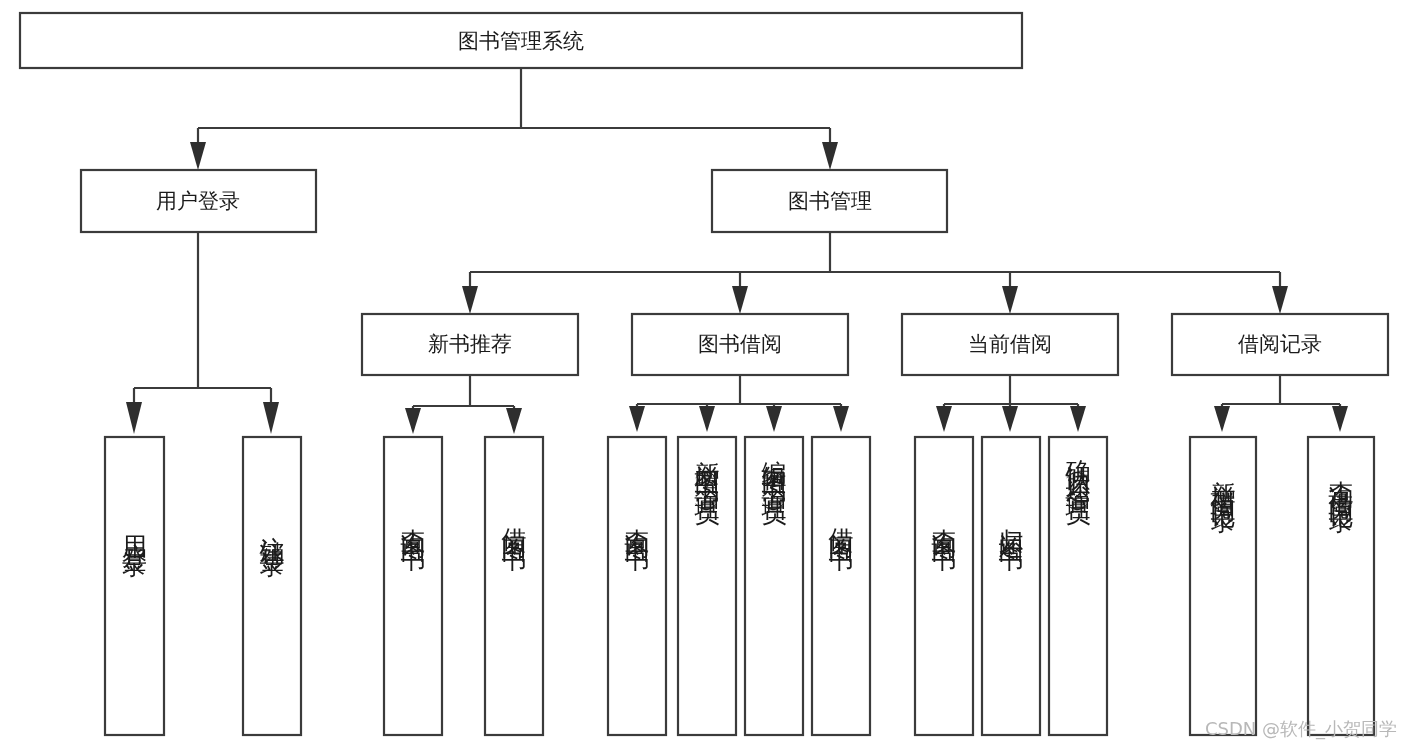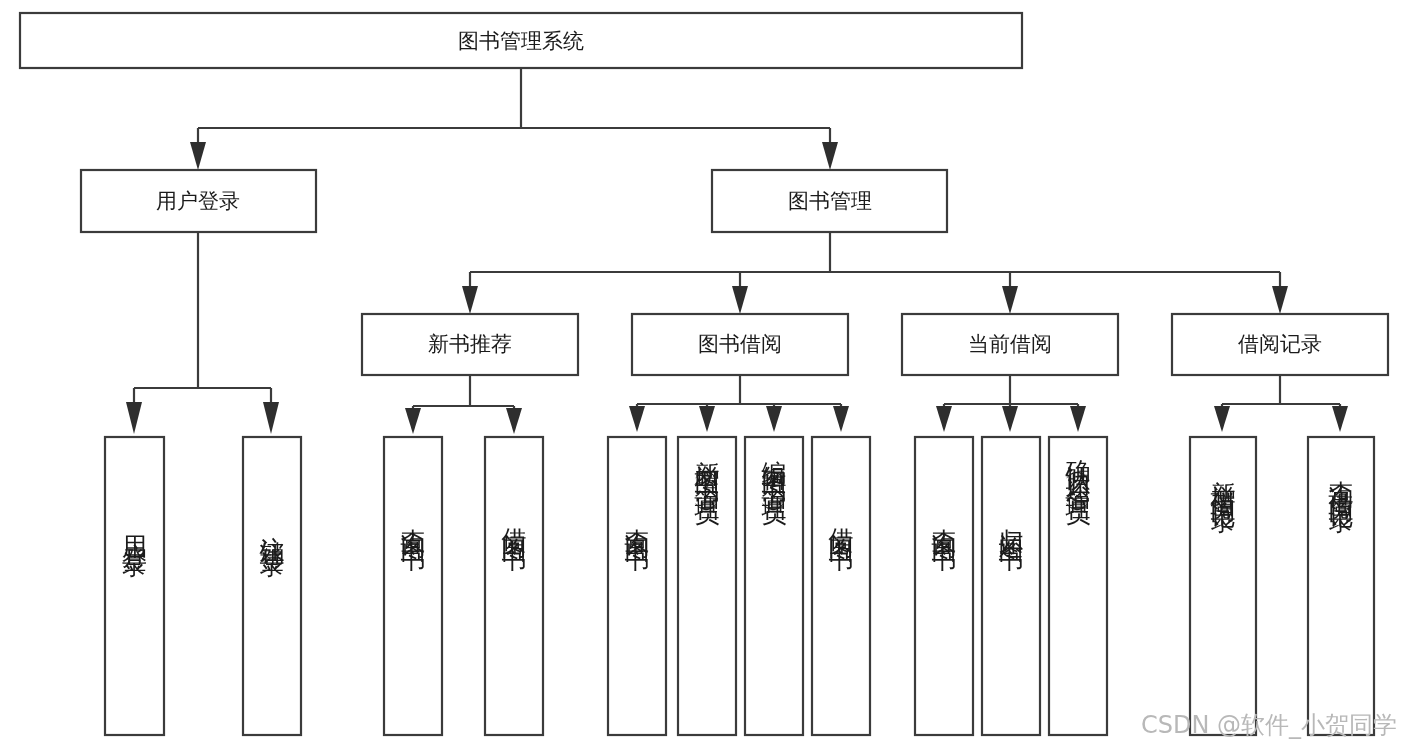--- a/index.html
+++ b/index.html
@@ -62,21 +62,21 @@
   }
   .arrow-head {
     fill: #2e2e2e;
     stroke: none;
   }
   #watermark {
     position: absolute;
     right: 8px;
     bottom: 6px;
     font-family: "DejaVu Sans", "Liberation Sans", sans-serif;
-    font-size: 24px;
+    font-size: 18px;
     color: #b8b8b8;
     white-space: nowrap;
     pointer-events: none;
   }
 </style>
 </head>
 <body>
 
 <div id="diagram-root">
 

